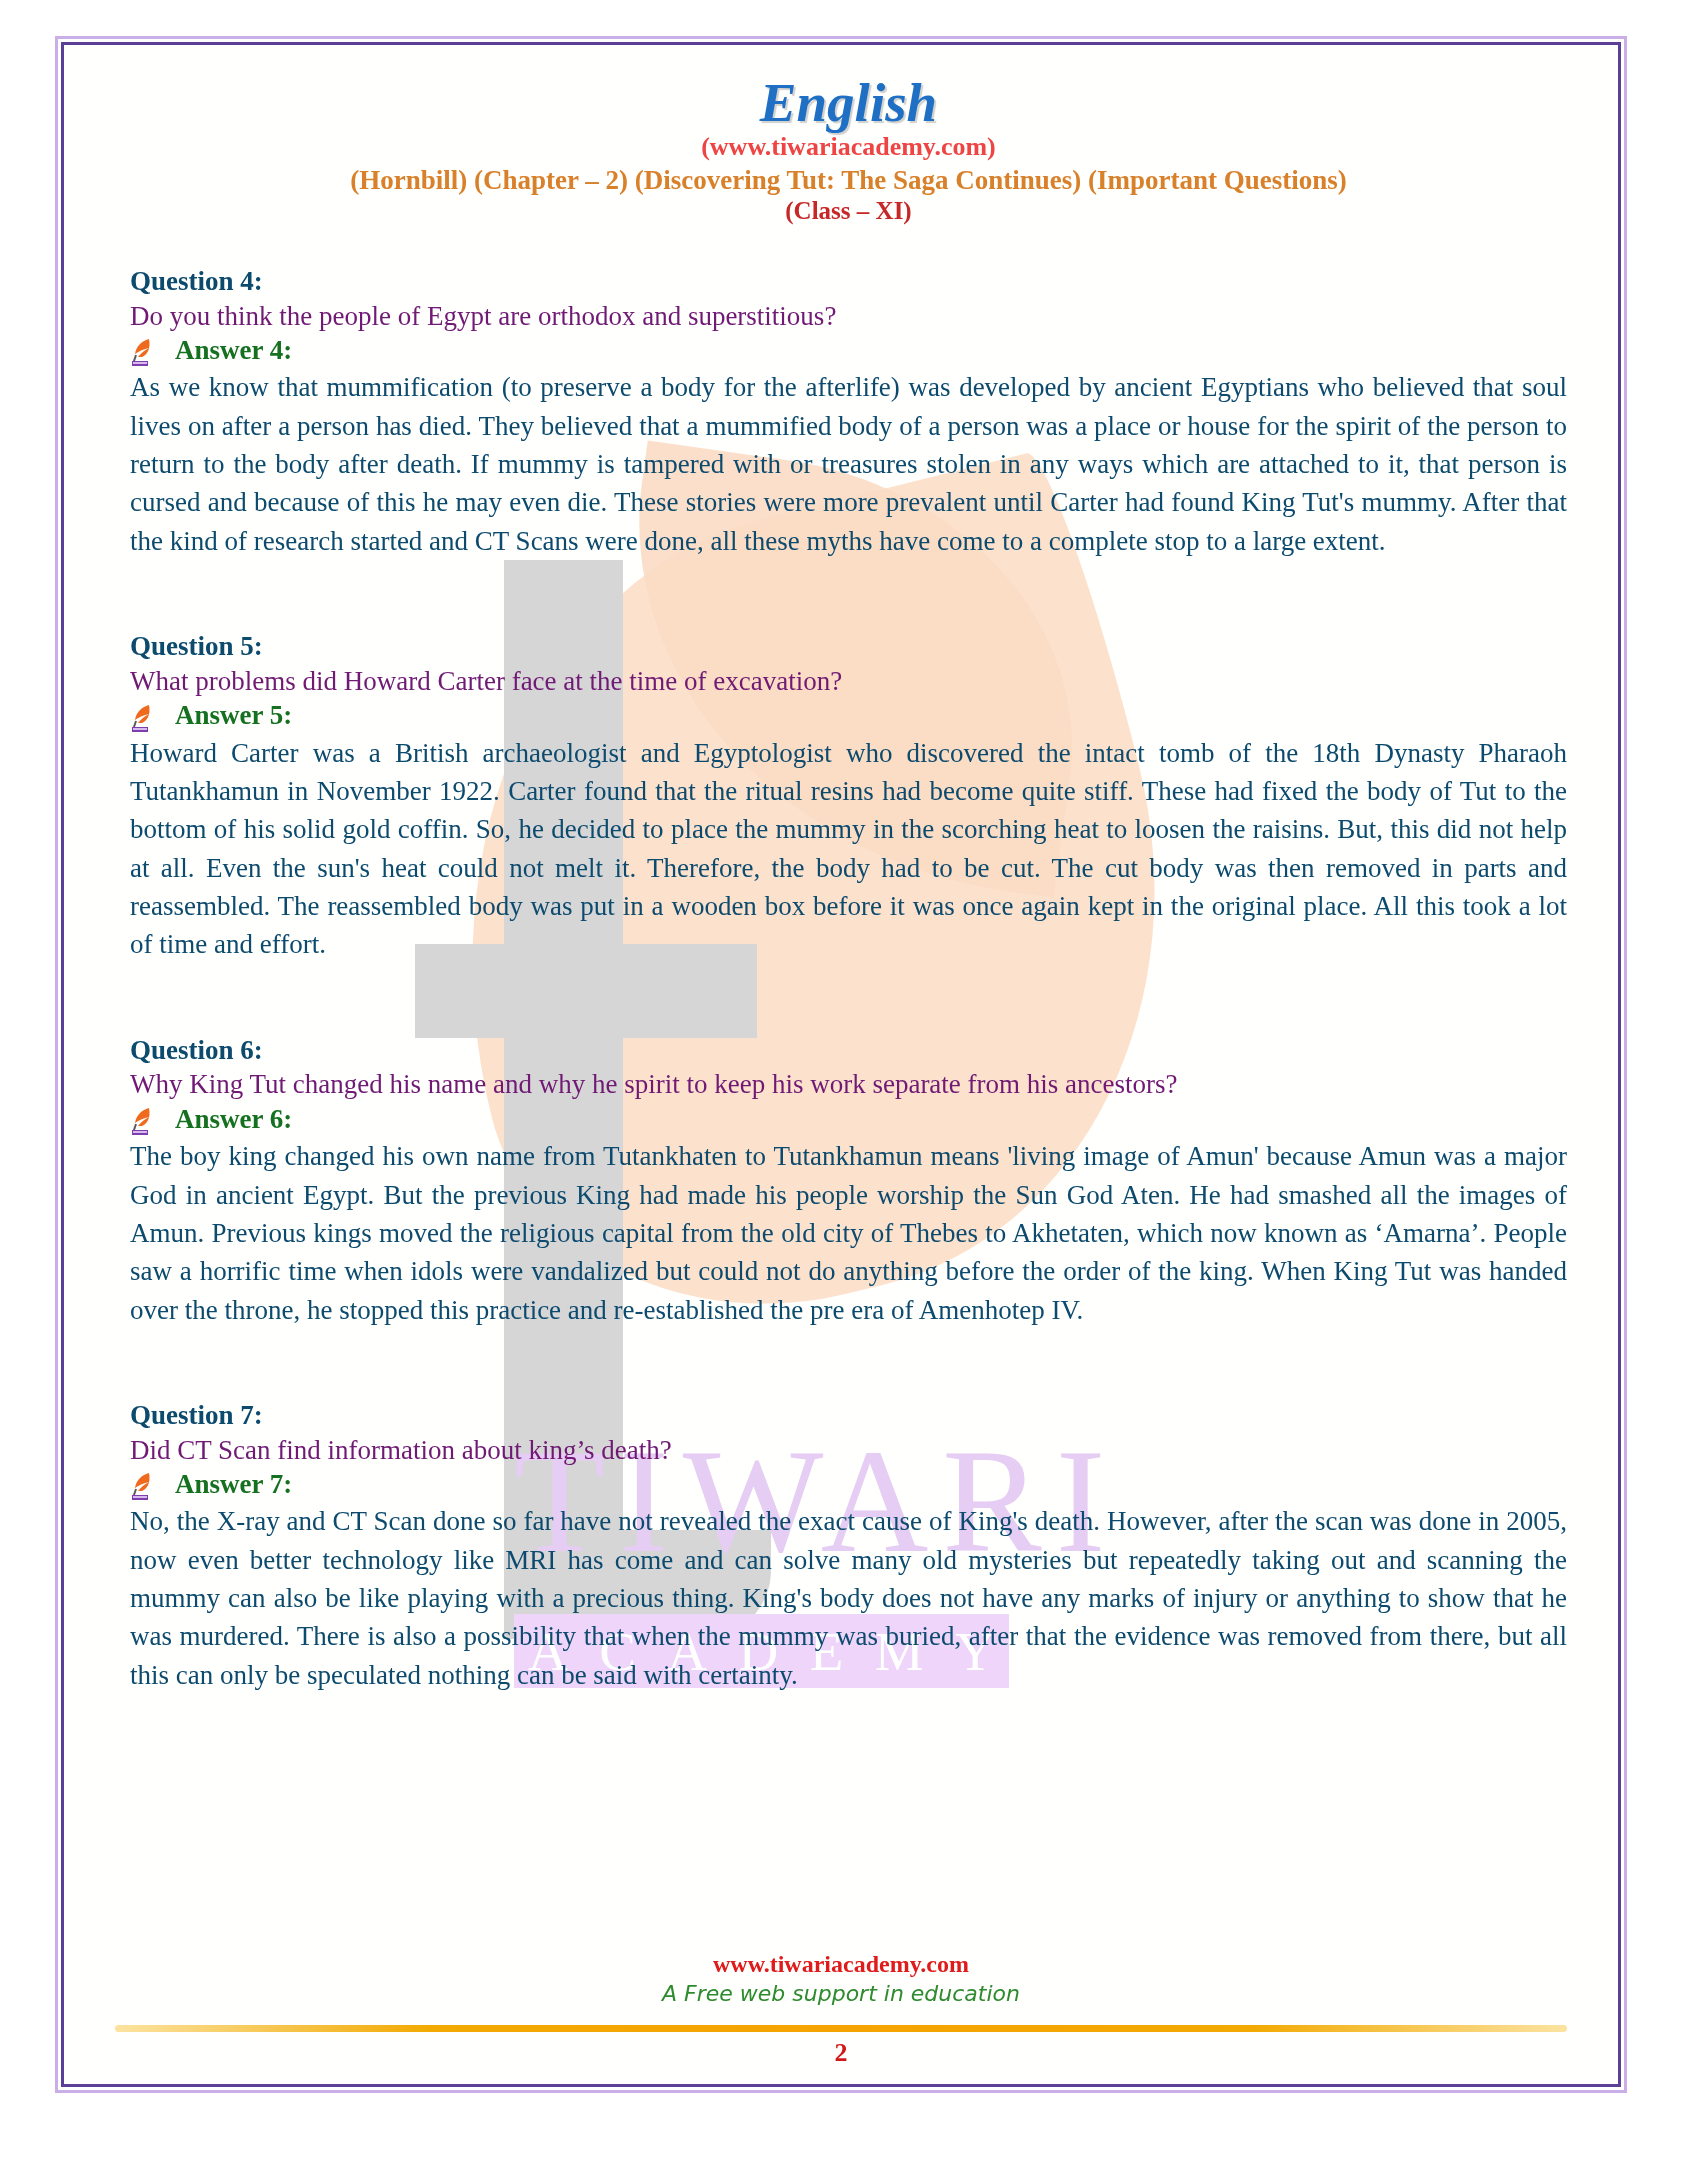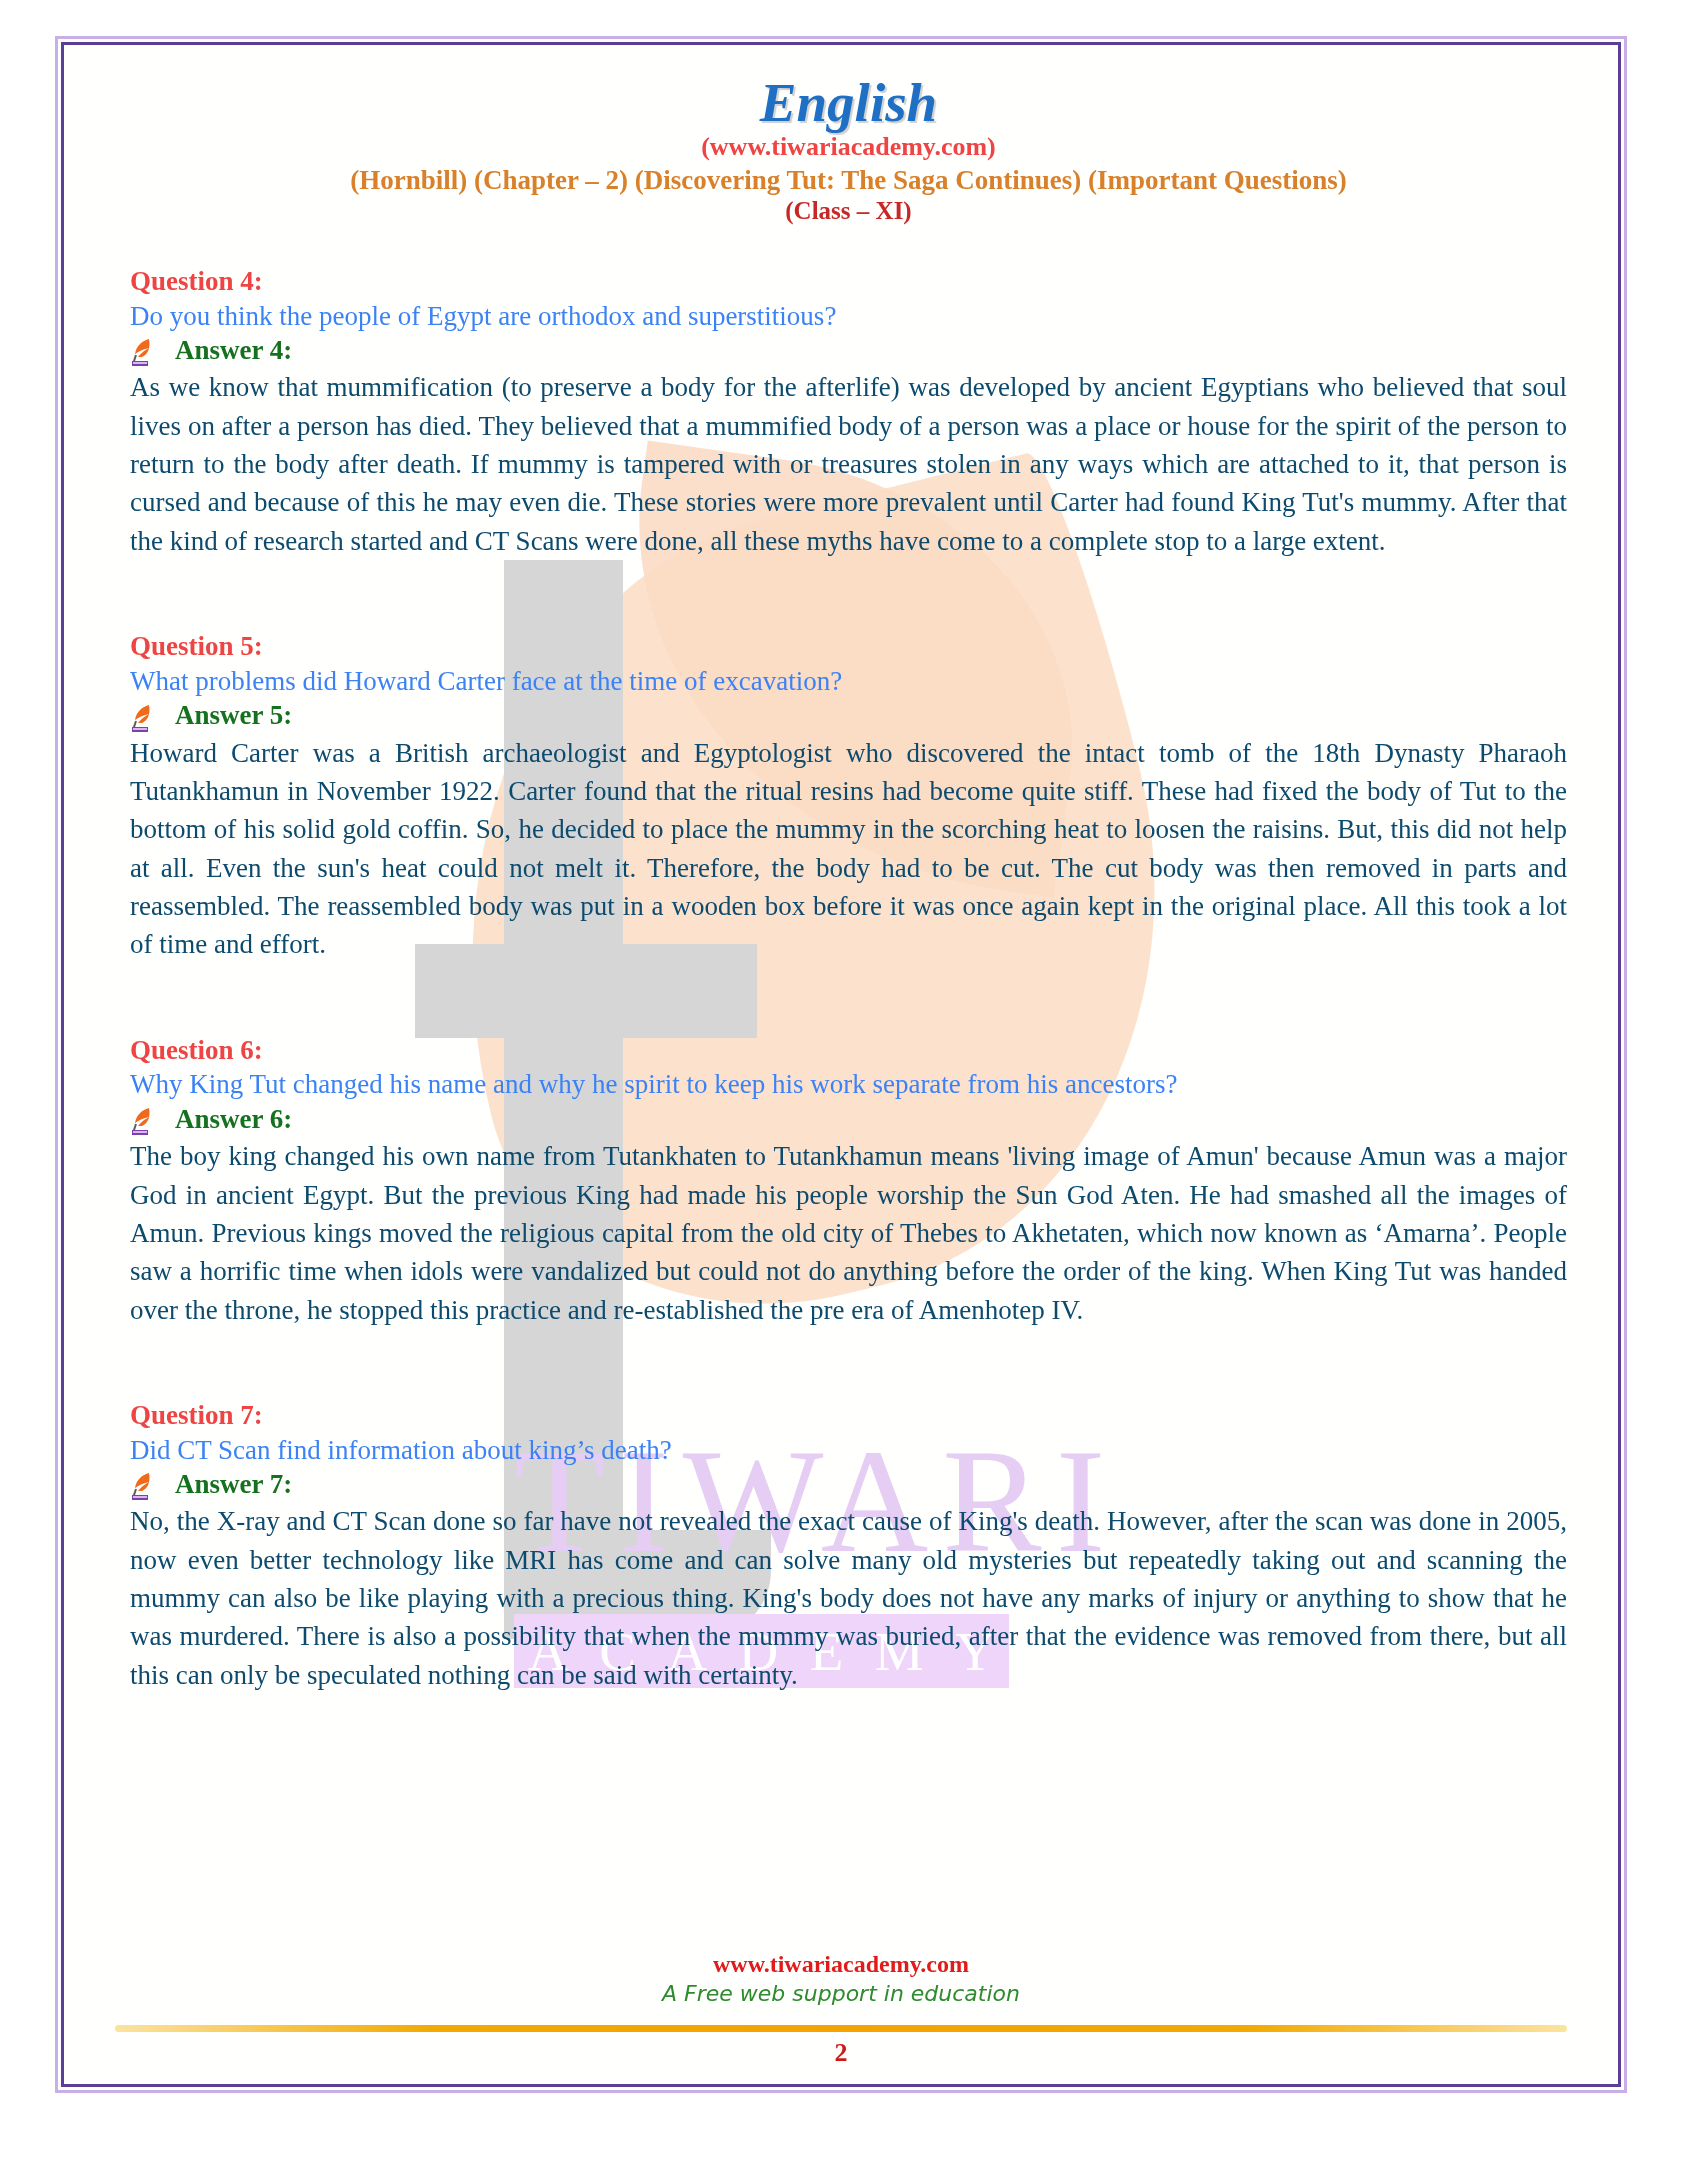--- a/index.html
+++ b/index.html
@@ -165,28 +165,28 @@
     font-size: 25px;
     color: #c62828;
     margin-bottom: 6px;
   }
 
   
   .q-head {
     font-family: "Liberation Serif", serif;
     font-weight: bold;
     font-size: 27px;
-    color: #ef4444;
+    color: #0c4a6e;
     line-height: 1.25;
     margin-top: 40px;
   }
   .q-text {
     font-family: "Liberation Serif", serif;
     font-size: 27px;
-    color: #3b82f6;
+    color: #701a75;
     line-height: 1.30;
   }
   .a-head {
     font-family: "Liberation Serif", serif;
     font-weight: bold;
     font-size: 27px;
     color: #15711f;
     line-height: 1.25;
     display: flex;
     align-items: flex-end;

